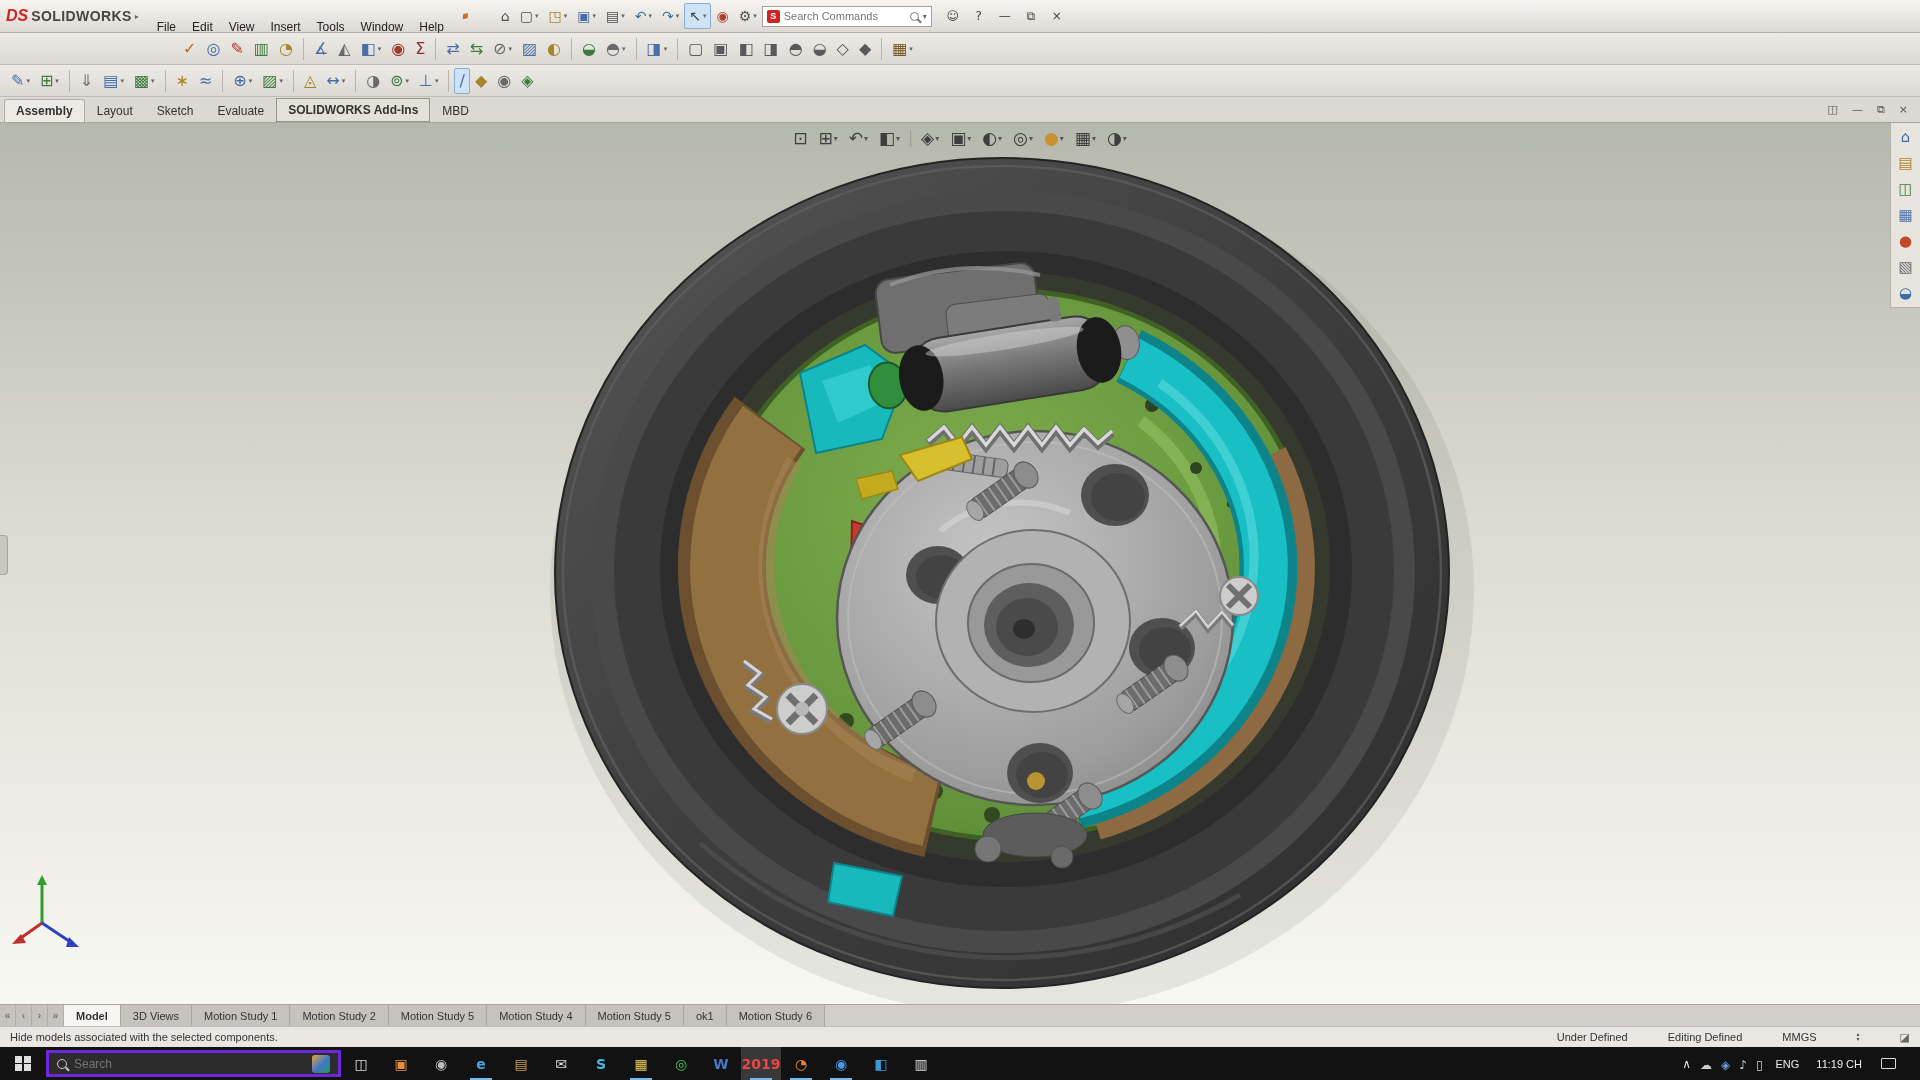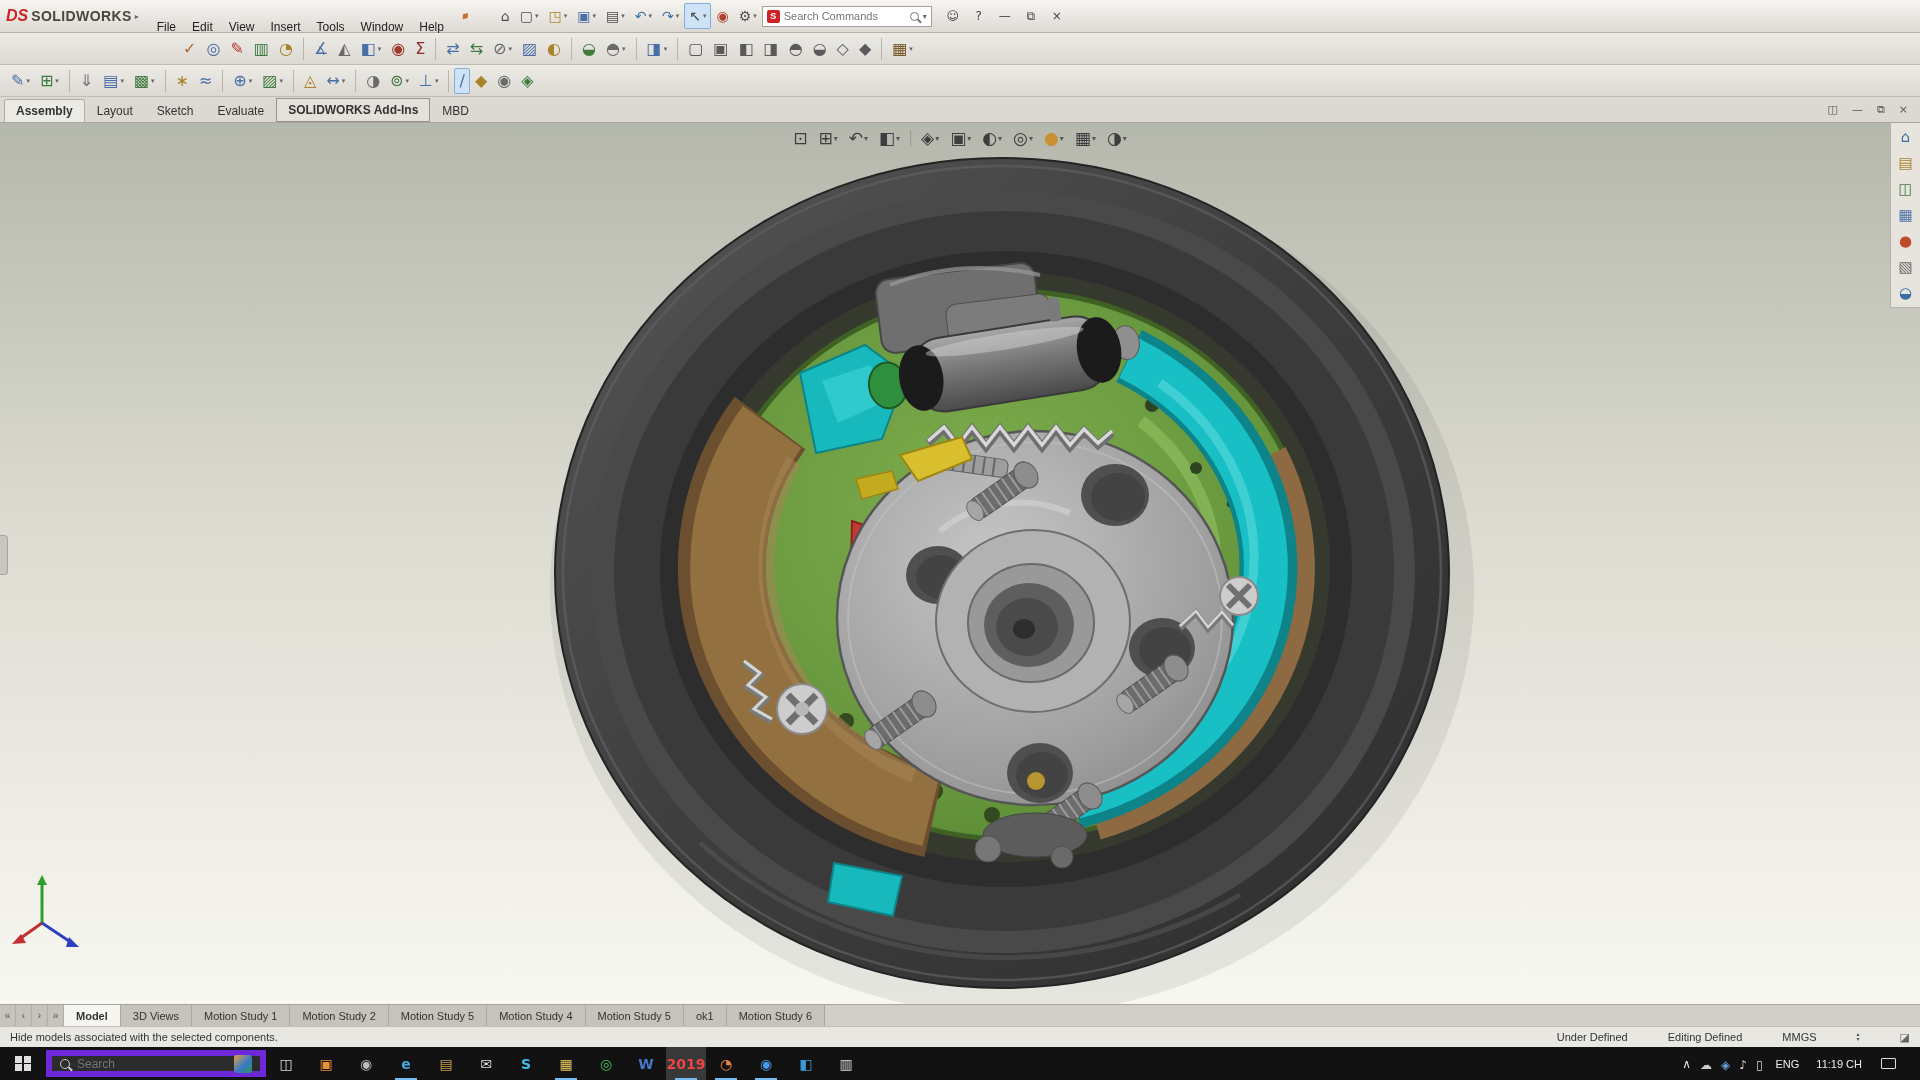--- a/index.html
+++ b/index.html
@@ -69,21 +69,21 @@
   .statusbar { height:21px; display:flex; align-items:center; background:#e9e7e1; border-top:1px solid #c2bfb9; font-size:11px; color:#333; padding:0 10px; }
   .status-right { margin-left:auto; display:flex; gap:40px; align-items:center;text-align:right; }
   .unit-arrows { display:flex; flex-direction:column; font-size:6px; line-height:5px; color:#555; }
   .status-tag { font-size:11px; color:#666; }
 
   
   .taskbar { height:33px; background:#121212; display:flex; align-items:stretch; color:#e8e8e8; flex:none; }
   .start { width:46px; display:flex; align-items:center; justify-content:center; }
   .win-logo { display:grid; grid-template-columns:7px 7px; grid-template-rows:7px 7px; gap:1.5px; transform:skewY(0deg); }
   .win-logo span { background:#dfdfdf; }
-  .tb-search { width:220px; margin:3px 0; background:#2c2c2c; border:6px solid #6d28d9; display:flex; align-items:center; padding:0 8px; gap:7px; }
+  .tb-search { width:295px; margin:3px 0; background:#2c2c2c; border:3px solid #6d28d9; display:flex; align-items:center; padding:0 8px; gap:7px; }
   .tb-search .mag { border-color:#c8c8c8; width:10px; height:10px; }
   .tb-search .mag::after { background:#c8c8c8; }
   .tb-search input { background:transparent; border:none; outline:none; color:#cfcfcf; font-size:12px; flex:1; min-width:20px; }
   .thumb { width:18px; height:18px; border-radius:3px; background:linear-gradient(135deg,#e8a23a 0%,#3a78c8 55%,#2a9858 100%); flex:none; }
   .tb-apps { display:flex; }
   .tb-app { width:40px; display:flex; align-items:center; justify-content:center; position:relative; }
   .tb-app .glyph { font-size:14px; font-weight:bold; line-height:1; }
   .tb-app.running::after { content:""; position:absolute; bottom:0; left:9px; right:9px; height:2px; background:#76b9ed; }
   .tb-app.active { background:rgba(255,255,255,.16); }
   .tray { margin-left:auto; display:flex; align-items:center; gap:9px; padding:0 4px; }

